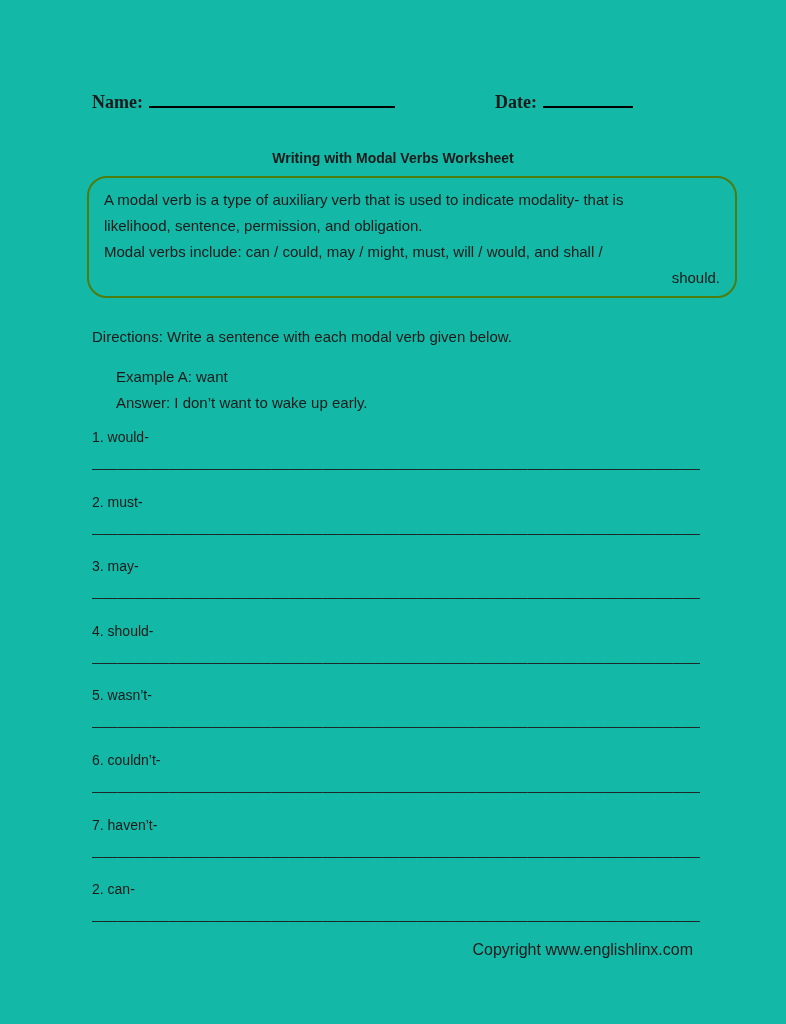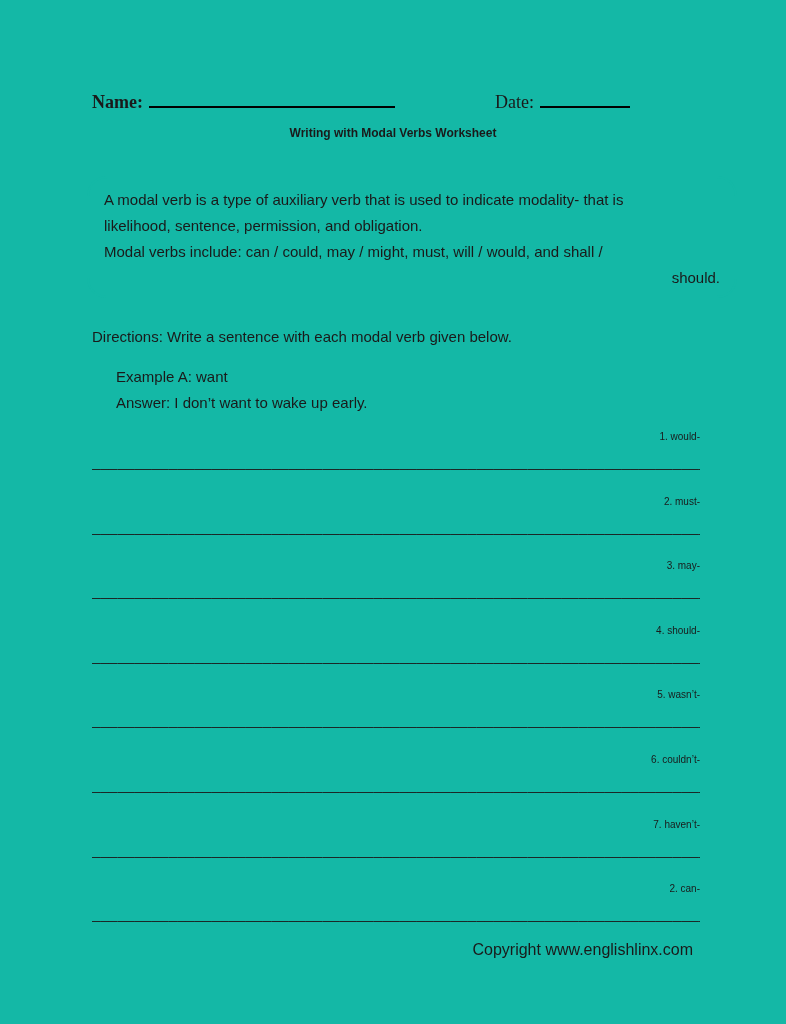--- a/index.html
+++ b/index.html
@@ -21,54 +21,54 @@
     font-family: "Liberation Serif", serif;
     font-weight: bold;
     font-size: 18px;
     white-space: nowrap;
   }
   .header-date {
     position: absolute;
     top: 91px;
     left: 495px;
     font-family: "Liberation Serif", serif;
-    font-weight: normal;
+    font-weight: bold;
     font-size: 18px;
     white-space: nowrap;
   }
   .write-line {
     display: inline-block;
     border-bottom: 2px solid #000000;
     height: 15px;
     margin-left: 6px;
     vertical-align: baseline;
   }
   .name-line { width: 246px; }
   .date-line { width: 90px; }
 
   
   .title {
     position: absolute;
-    top: 126px;
+    top: 150px;
     left: 0;
     width: 100%;
     text-align: center;
     font-weight: bold;
-    font-size: 12px;
+    font-size: 14px;
   }
 
   
   .def-box {
     position: absolute;
     top: 176px;
     left: 87px;
     width: 650px;
     height: 122px;
     box-sizing: border-box;
-    border: 2px solid #14b8a6;
+    border: 2px solid #4d7c0f;
     border-radius: 20px;
     padding: 9px 15px 0 15px;
     font-size: 15px;
     line-height: 26px;
   }
   .def-box .bold { font-weight: normal; text-align: right; }
 
   
   .directions {
     position: absolute;
@@ -92,23 +92,22 @@
     top: 420px;
     left: 92px;
     width: 608px;
   }
   .worksheet-item {
     height: 64.6px;
     box-sizing: border-box;
     padding-top: 7px;
   }
   .item-label {
-    font-size: 10px;
+    font-size: 14px;
     line-height: 20px;
-    text-align: right;
   }
   .blank-line {
     margin-top: 5px;
     width: 608px;
     overflow: hidden;
     white-space: nowrap;
     font-size: 15px;
     line-height: 20px;
     color: #1c1c1c;
     letter-spacing: 0.2px;

